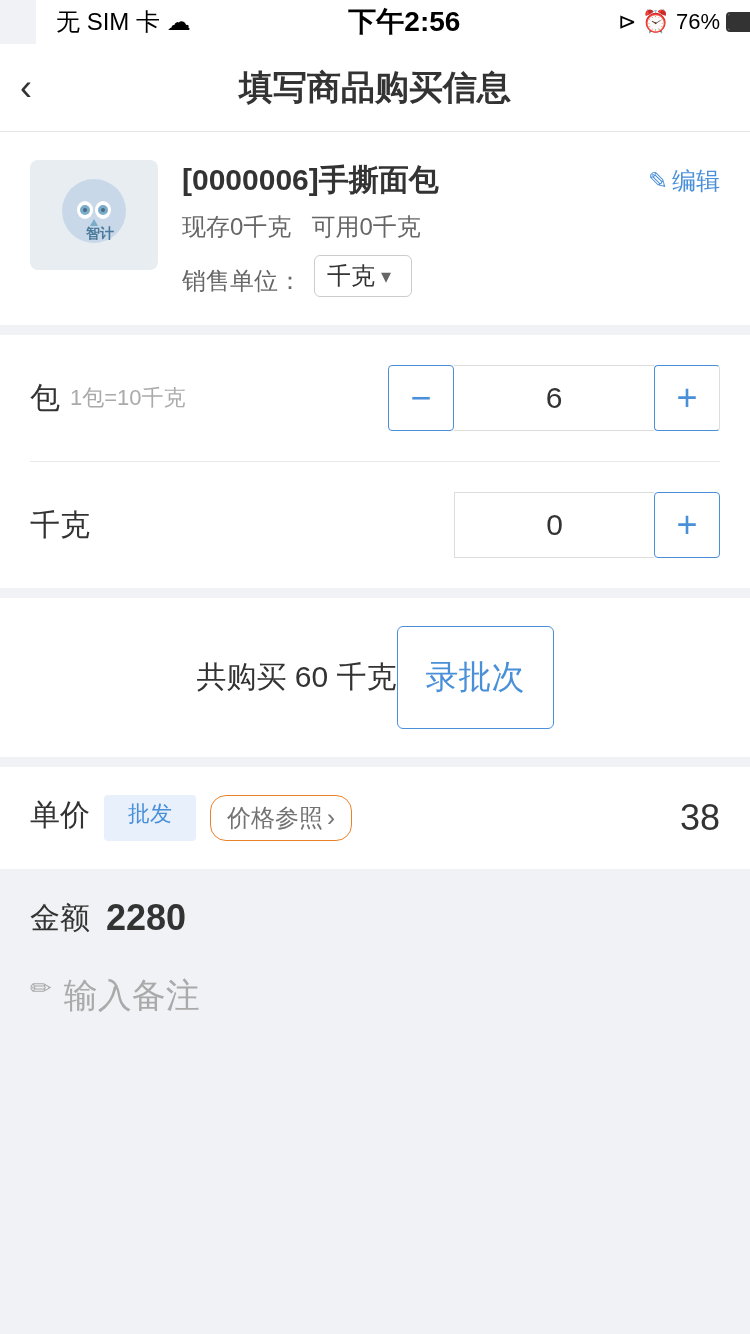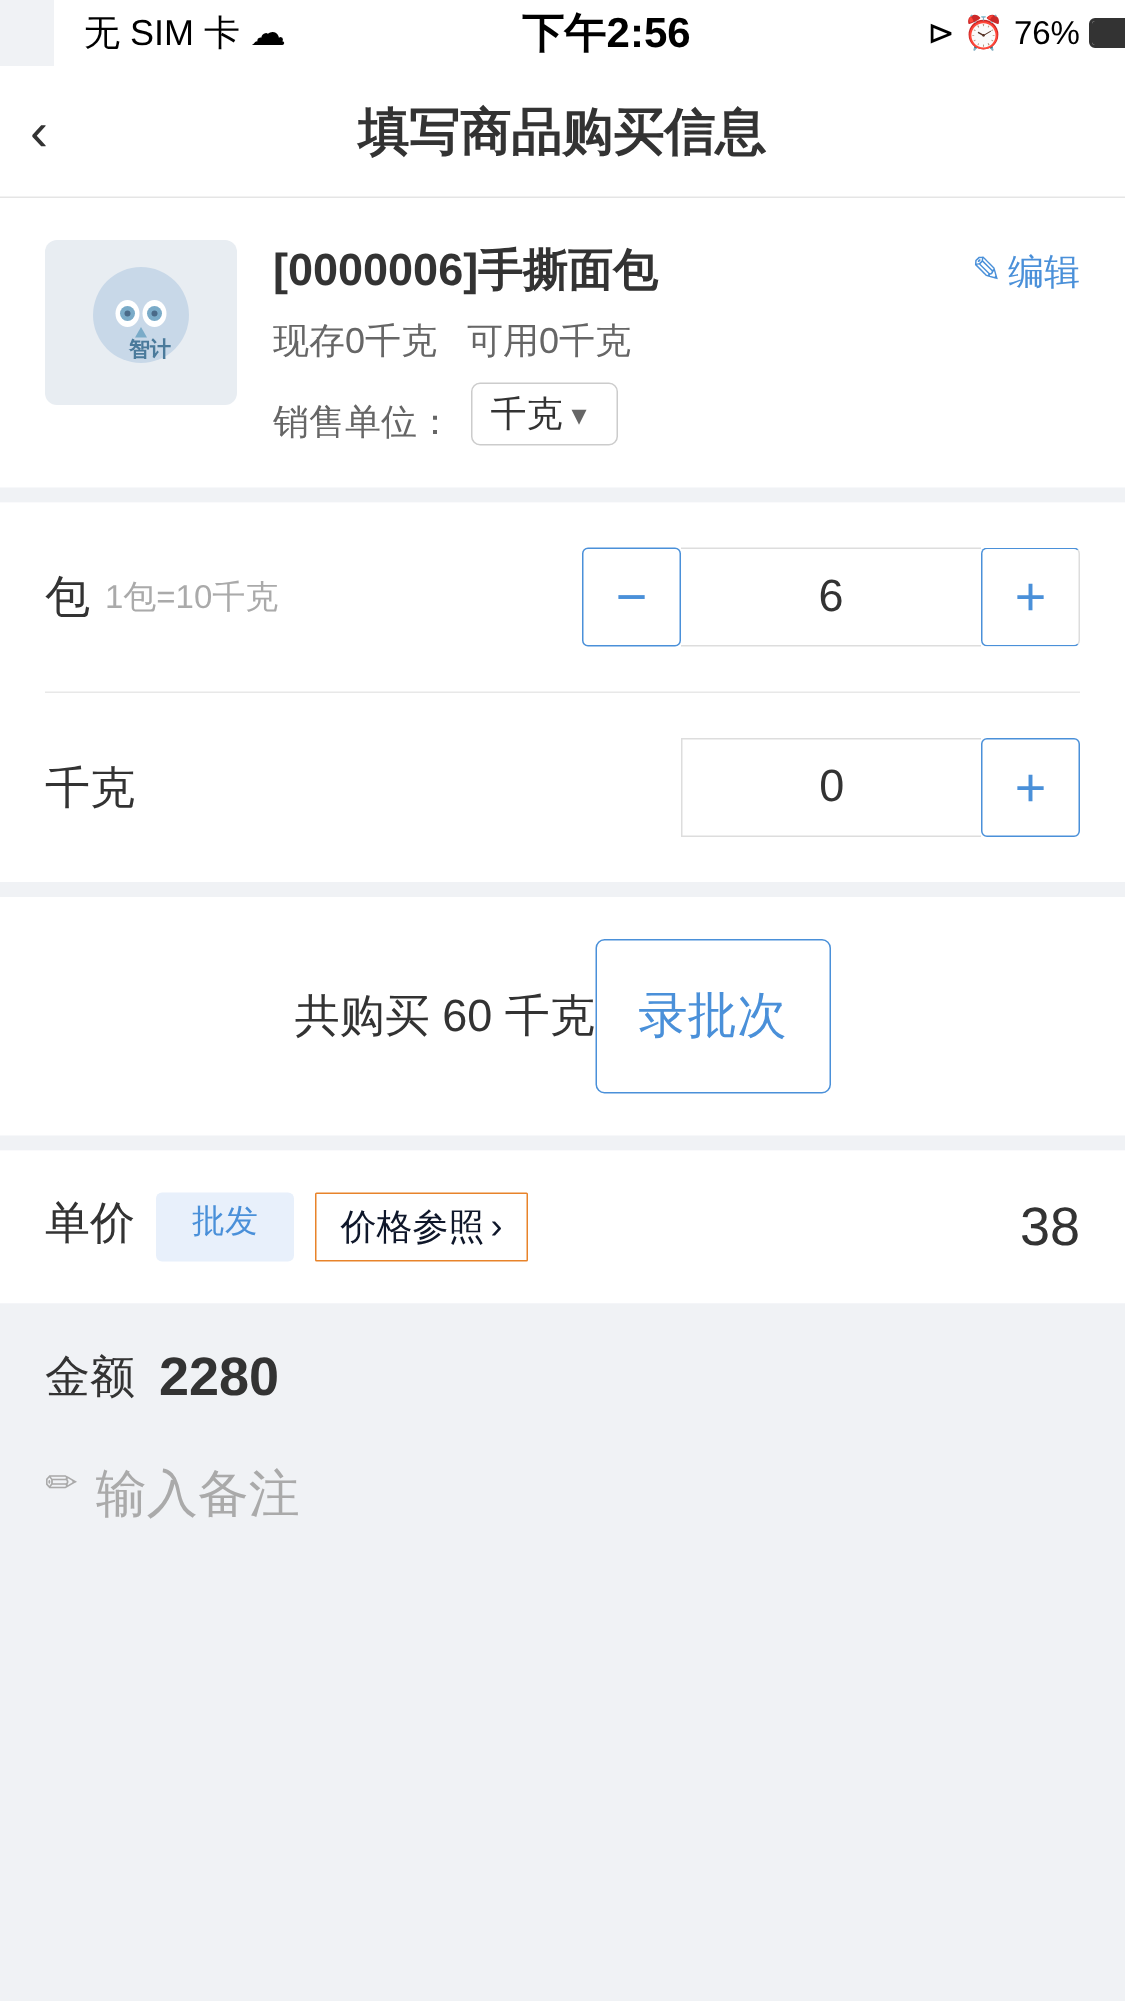--- a/index.html
+++ b/index.html
@@ -234,24 +234,24 @@
     .price-label { font-size: 30px; color: #333; }
     .batch-tag {
       background: #e8f0fb;
       color: #4a90d9;
       font-size: 22px;
       padding: 4px 24px;
       border-radius: 4px;
     }
     .price-ref-btn {
       border: 1.5px solid #e8832a;
-      border-radius: 1px;
+      border-radius: 16px;
       padding: 6px 16px;
       font-size: 24px;
-      color: #0f172a;
+      color: #737373;
       background: #fff;
       display: flex;
       align-items: center;
       gap: 4px;
       cursor: pointer;
     }
     .price-value {
       font-size: 36px;
       color: #333;
       font-weight: 500;

